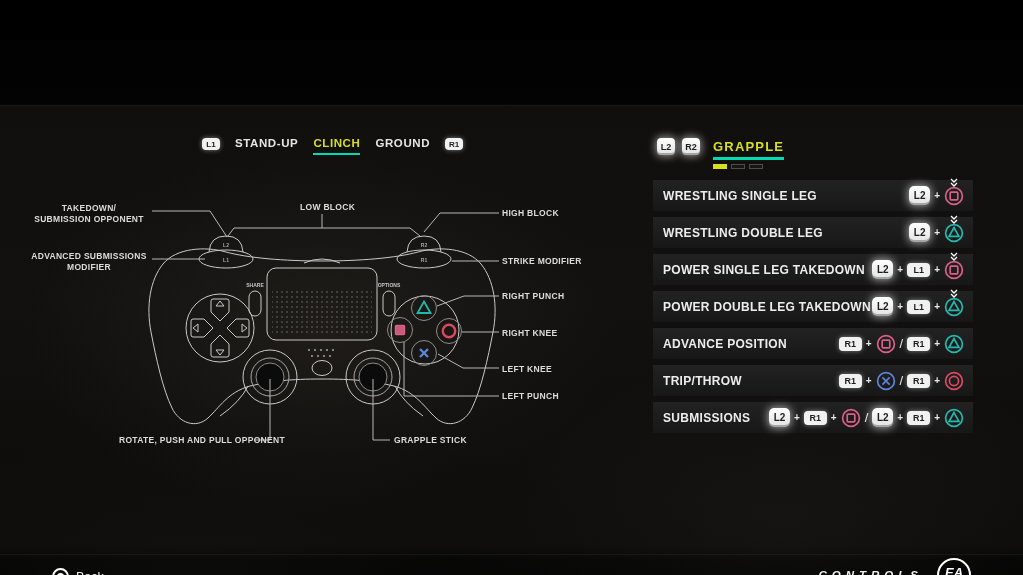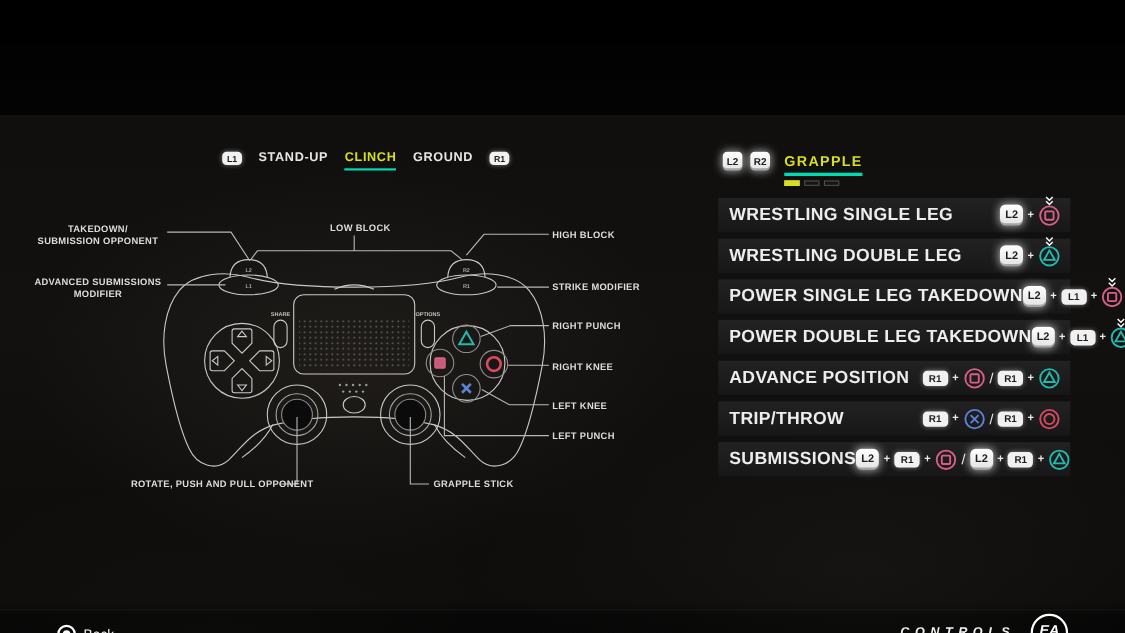--- a/index.html
+++ b/index.html
@@ -61,21 +61,21 @@
   .pagebar { width:14px; height:5px; background:#161616; border:1px solid #4d4d4d; box-sizing:border-box; }
   .pagebar.active { background:var(--yellow); border-color:var(--yellow); }
 
   .rows { position:absolute; left:653px; top:140px; width:320px; }
   .row {
     height:31px; margin-bottom:6px; display:flex; align-items:center;
     justify-content:space-between; padding:0 9px 0 10px;
     background:linear-gradient(180deg,#232223,#181718);
   }
   .row.selected { background:linear-gradient(180deg,#343334,#292829); }
-  .row-label { color:#ededed; font-size:16px; font-weight:bold; letter-spacing:.3px; white-space:nowrap; }
+  .row-label { color:#ededed; font-size:12px; font-weight:bold; letter-spacing:.3px; white-space:nowrap; }
   .combo { display:flex; align-items:center; gap:4px; }
 
   
   .dlabel {
     position:absolute; color:#dcdcdc; font-size:8.5px; font-weight:bold;
     letter-spacing:.3px; line-height:11px; white-space:nowrap;
   }
   .dlabel.r { text-align:center; width:118px; left:30px; }
   svg.diagram { position:absolute; left:0; top:0; }
 

